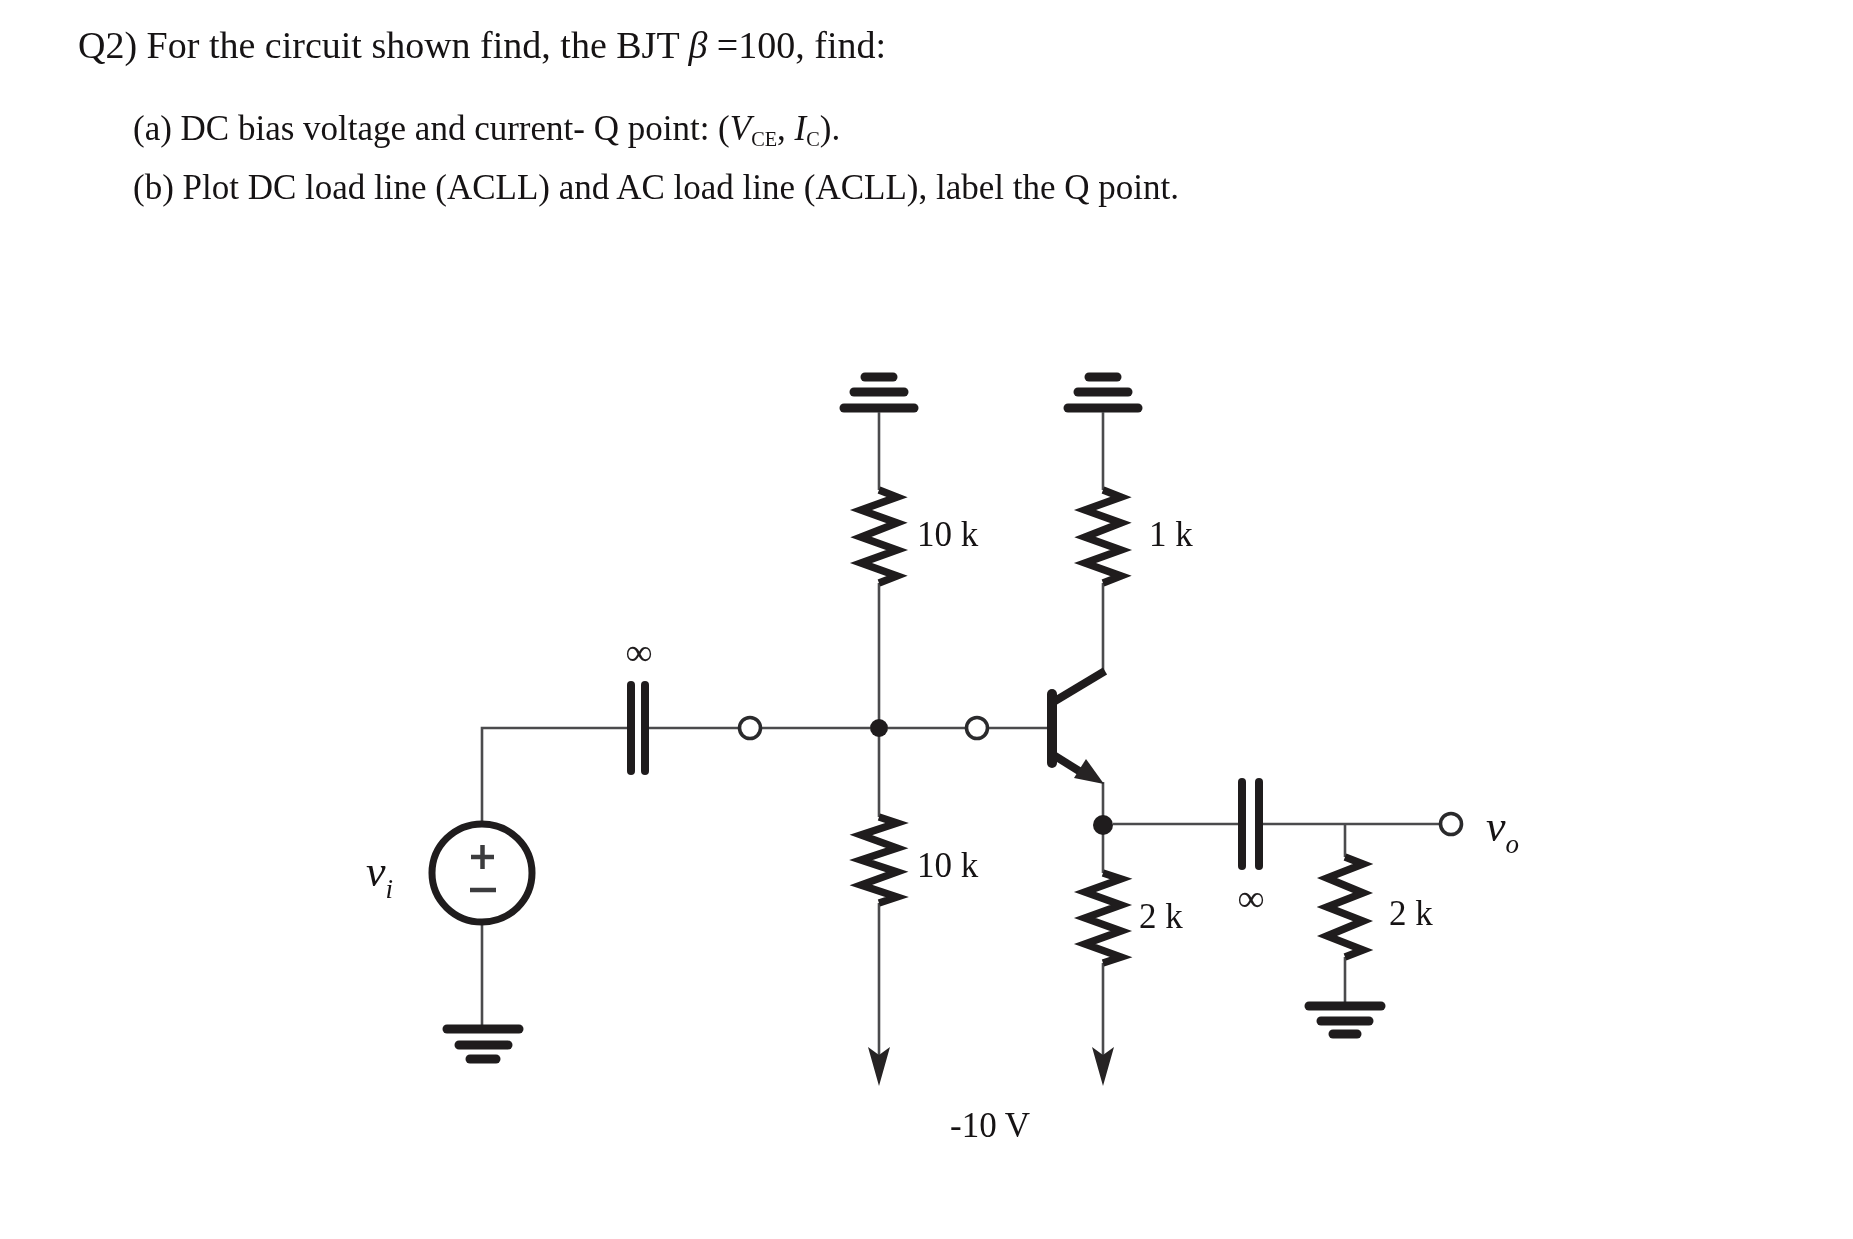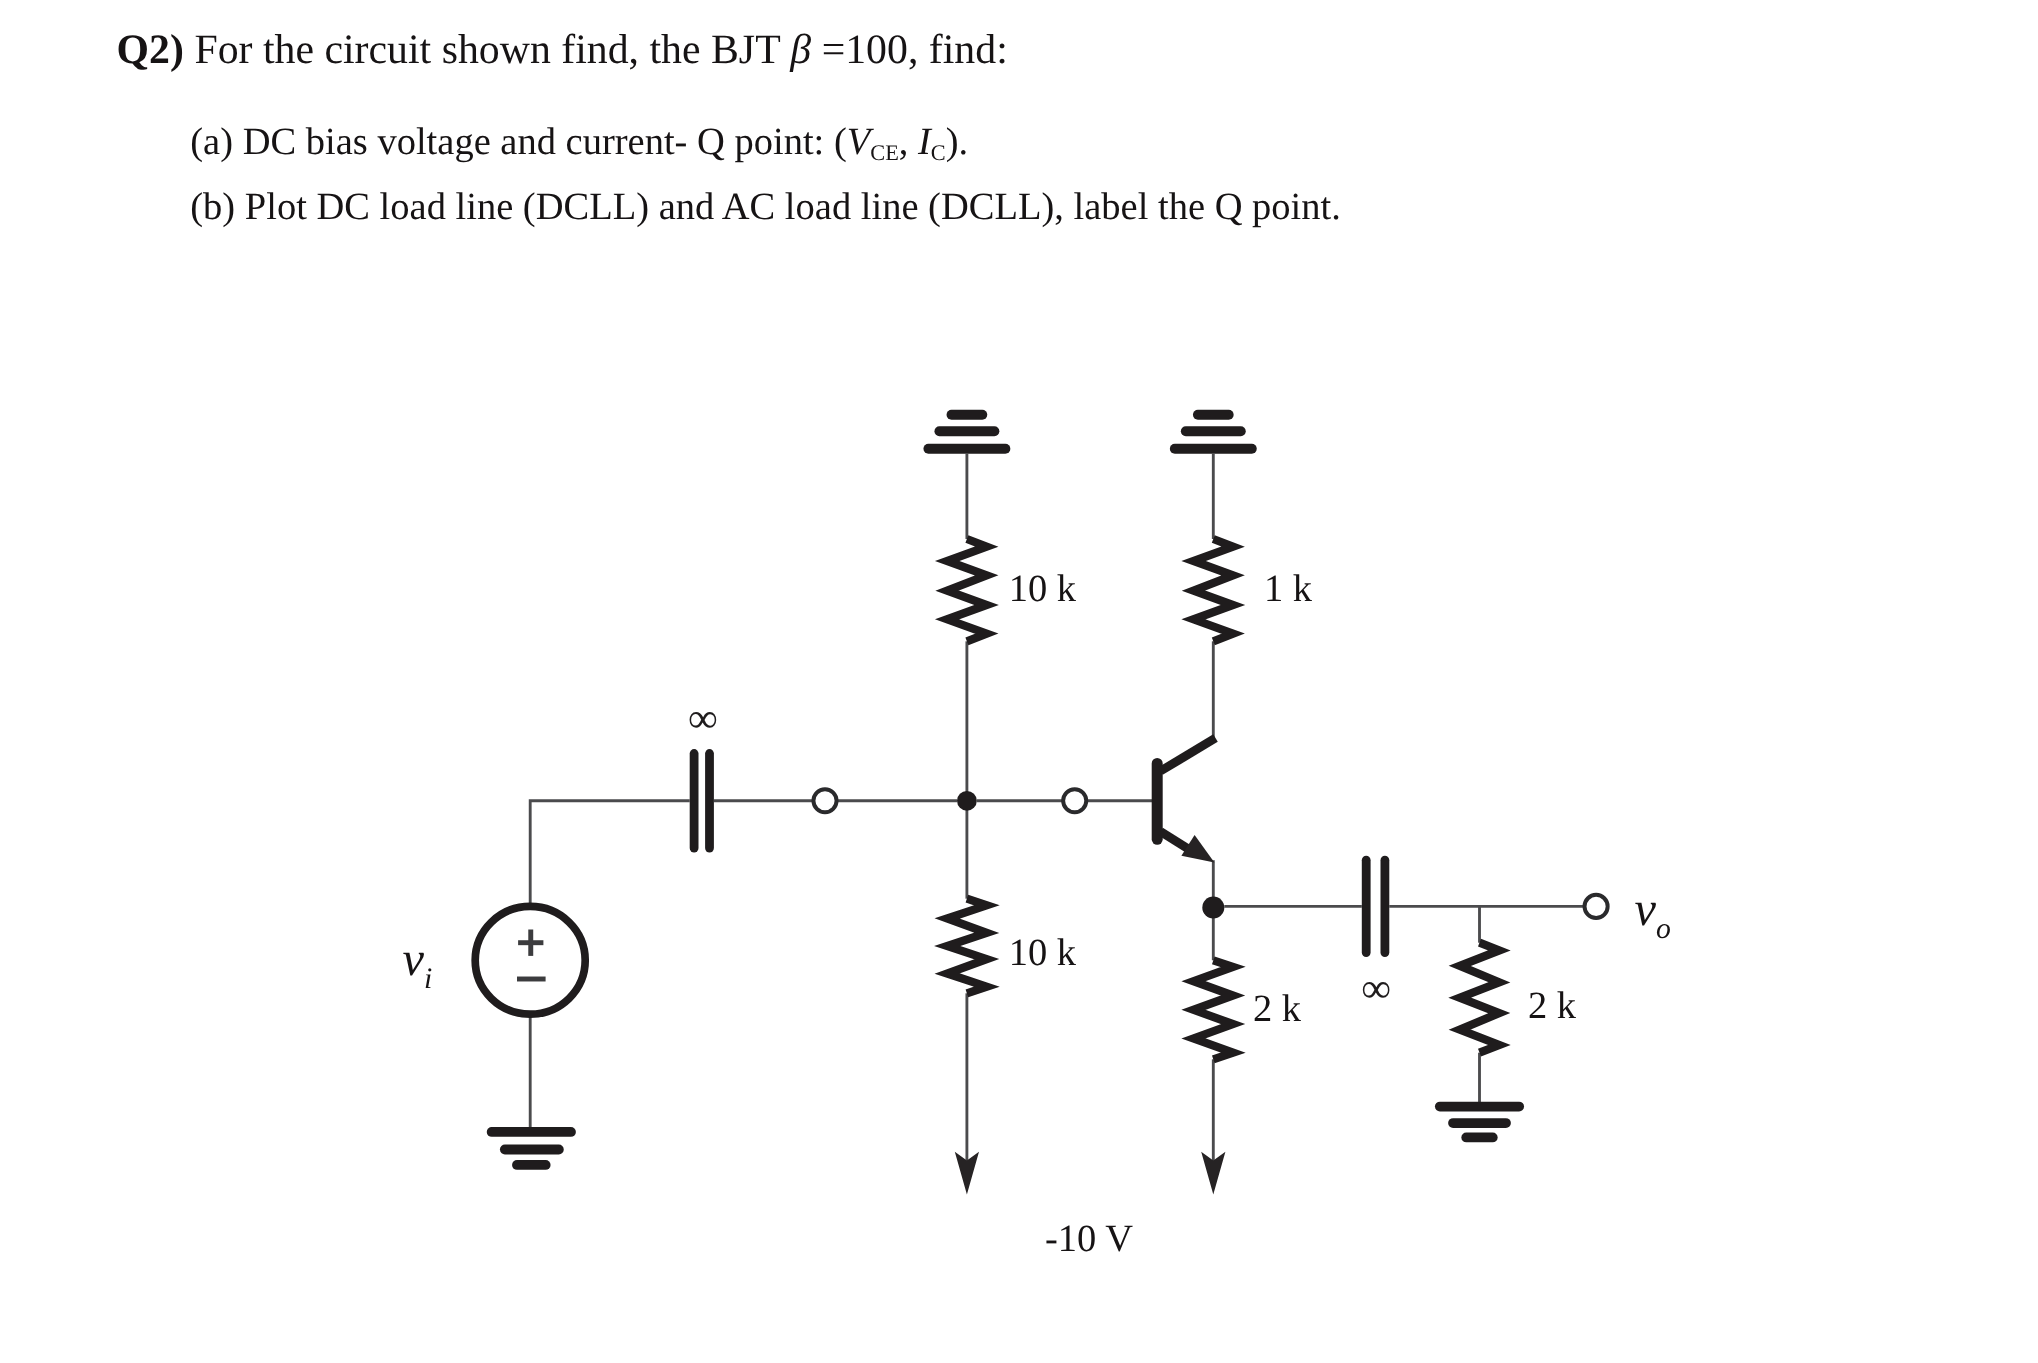--- a/index.html
+++ b/index.html
@@ -6,22 +6,22 @@
   .page{
     position:relative;
     width:1853px;height:1239px;
     background:#ffffff;
     font-family:"Liberation Serif", serif;
     color:#161314;
     overflow:hidden;
   }
   .qline{position:absolute;white-space:pre;line-height:1;}
   .title{left:78px;top:26px;font-size:38px;}
-  .title b{font-weight:bold;margin-left:28px;}
-  .item{left:133px;font-size:35px;margin-left:40px;}
+  .title b{font-weight:normal;}
+  .item{left:133px;font-size:35px;}
   .item-a{top:111px;}
   .item-b{top:170px;}
   .item-c{top:233px;}
   .qline i{font-style:italic;}
   .qline sub{font-size:0.58em;vertical-align:-0.28em;line-height:0;}
   .qline sub.it{font-style:italic;}
   svg.circuit{position:absolute;left:0;top:0;}
   .wire{stroke:#4b4b4d;stroke-width:2.6;fill:none;}
   .comp{stroke:#1f1c1d;stroke-width:7.5;fill:none;stroke-linejoin:miter;}
   .gbar{stroke:#1f1c1d;stroke-width:9;stroke-linecap:round;}
@@ -40,21 +40,21 @@
 </style>
 </head>
 <body>
 
 <div class="page">
 
   <div class="qline title"><b>Q2)</b><span> For the circuit shown find, the BJT </span><i>β</i><span> =100, find:</span></div>
 
   <div class="qline item item-a"><span>(a) DC bias voltage and current- Q point: (</span><i>V</i><sub>CE</sub><span>, </span><i>I</i><sub>C</sub><span>).</span></div>
 
-  <div class="qline item item-b">(b) Plot DC load line (DCLL) and AC load line (DCLL), label the Q point.</div>
+  <div class="qline item item-b">(b) Plot DC load line (ACLL) and AC load line (ACLL), label the Q point.</div>
 
 
   <svg class="circuit" width="1853" height="1239" viewBox="0 0 1853 1239">
 
     <g>
       <line class="gbar" x1="865" y1="377" x2="893" y2="377"></line>
       <line class="gbar" x1="854" y1="392" x2="904" y2="392"></line>
       <line class="gbar" x1="844" y1="408" x2="914" y2="408"></line>
     </g>
     <g>

